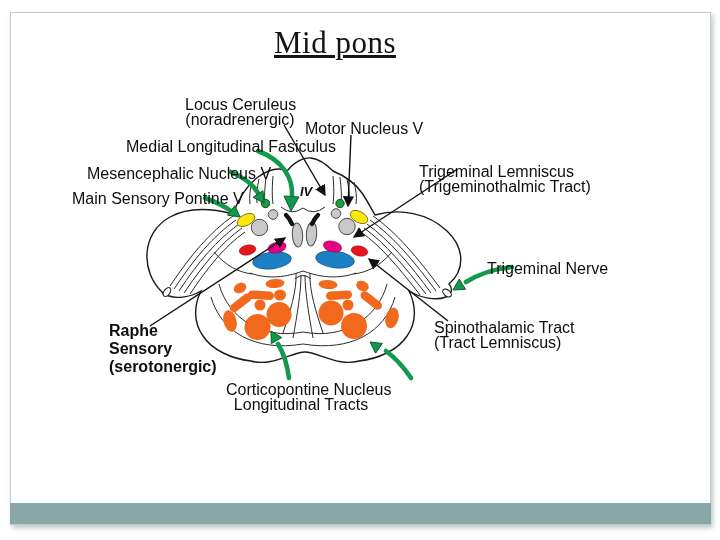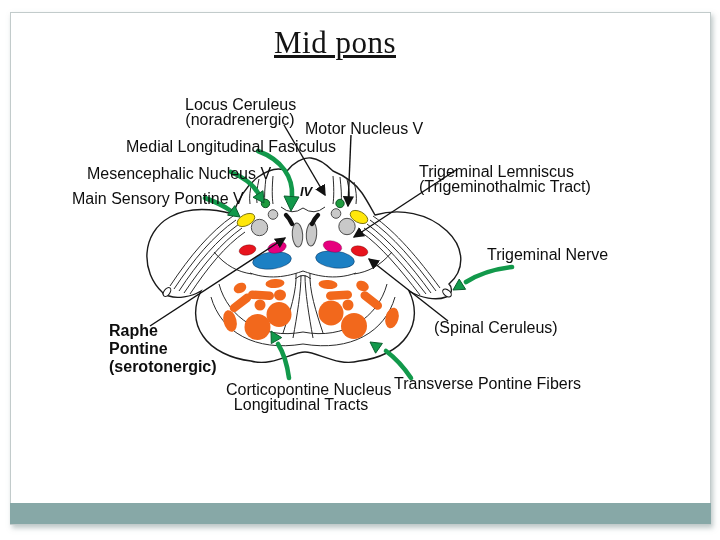--- a/index.html
+++ b/index.html
@@ -192,31 +192,31 @@
   <div class="lbl" style="left:87px;top:166px;">
     <div>Mesencephalic Nucleus V</div>
   </div>
   <div class="lbl" style="left:72px;top:191px;">
     <div>Main Sensory Pontine V</div>
   </div>
   <div class="lbl center" style="left:419px;top:138px;width:152px;margin-top:26px;">
     <div>Trigeminal Lemniscus</div>
     <div>(Trigeminothalmic Tract)</div>
   </div>
-  <div class="lbl" style="left:487px;top:247px;">
+  <div class="lbl" style="left:487px;top:261px;">
     <div>Trigeminal Nerve</div>
   </div>
   <div class="lbl wide-lh" style="left:109px;top:322px;">
     <div>Raphe</div>
-    <div>Pontine</div>
+    <div>Sensory</div>
     <div>(serotonergic)</div>
   </div>
   <div class="lbl" style="left:434px;top:320px;">
-    <div>(Spinal Ceruleus)</div>
+    <div>Spinothalamic Tract</div>
+    <div>(Tract Lemniscus)</div>
   </div>
   <div class="lbl center" style="left:226px;top:382px;width:150px;">
     <div>Corticopontine Nucleus</div>
     <div>Longitudinal Tracts</div>
   </div>
   <div class="lbl" style="left:394px;top:376px;">
-    <div>Transverse Pontine Fibers</div>
   </div>
 </div>
 
 </body></html>

